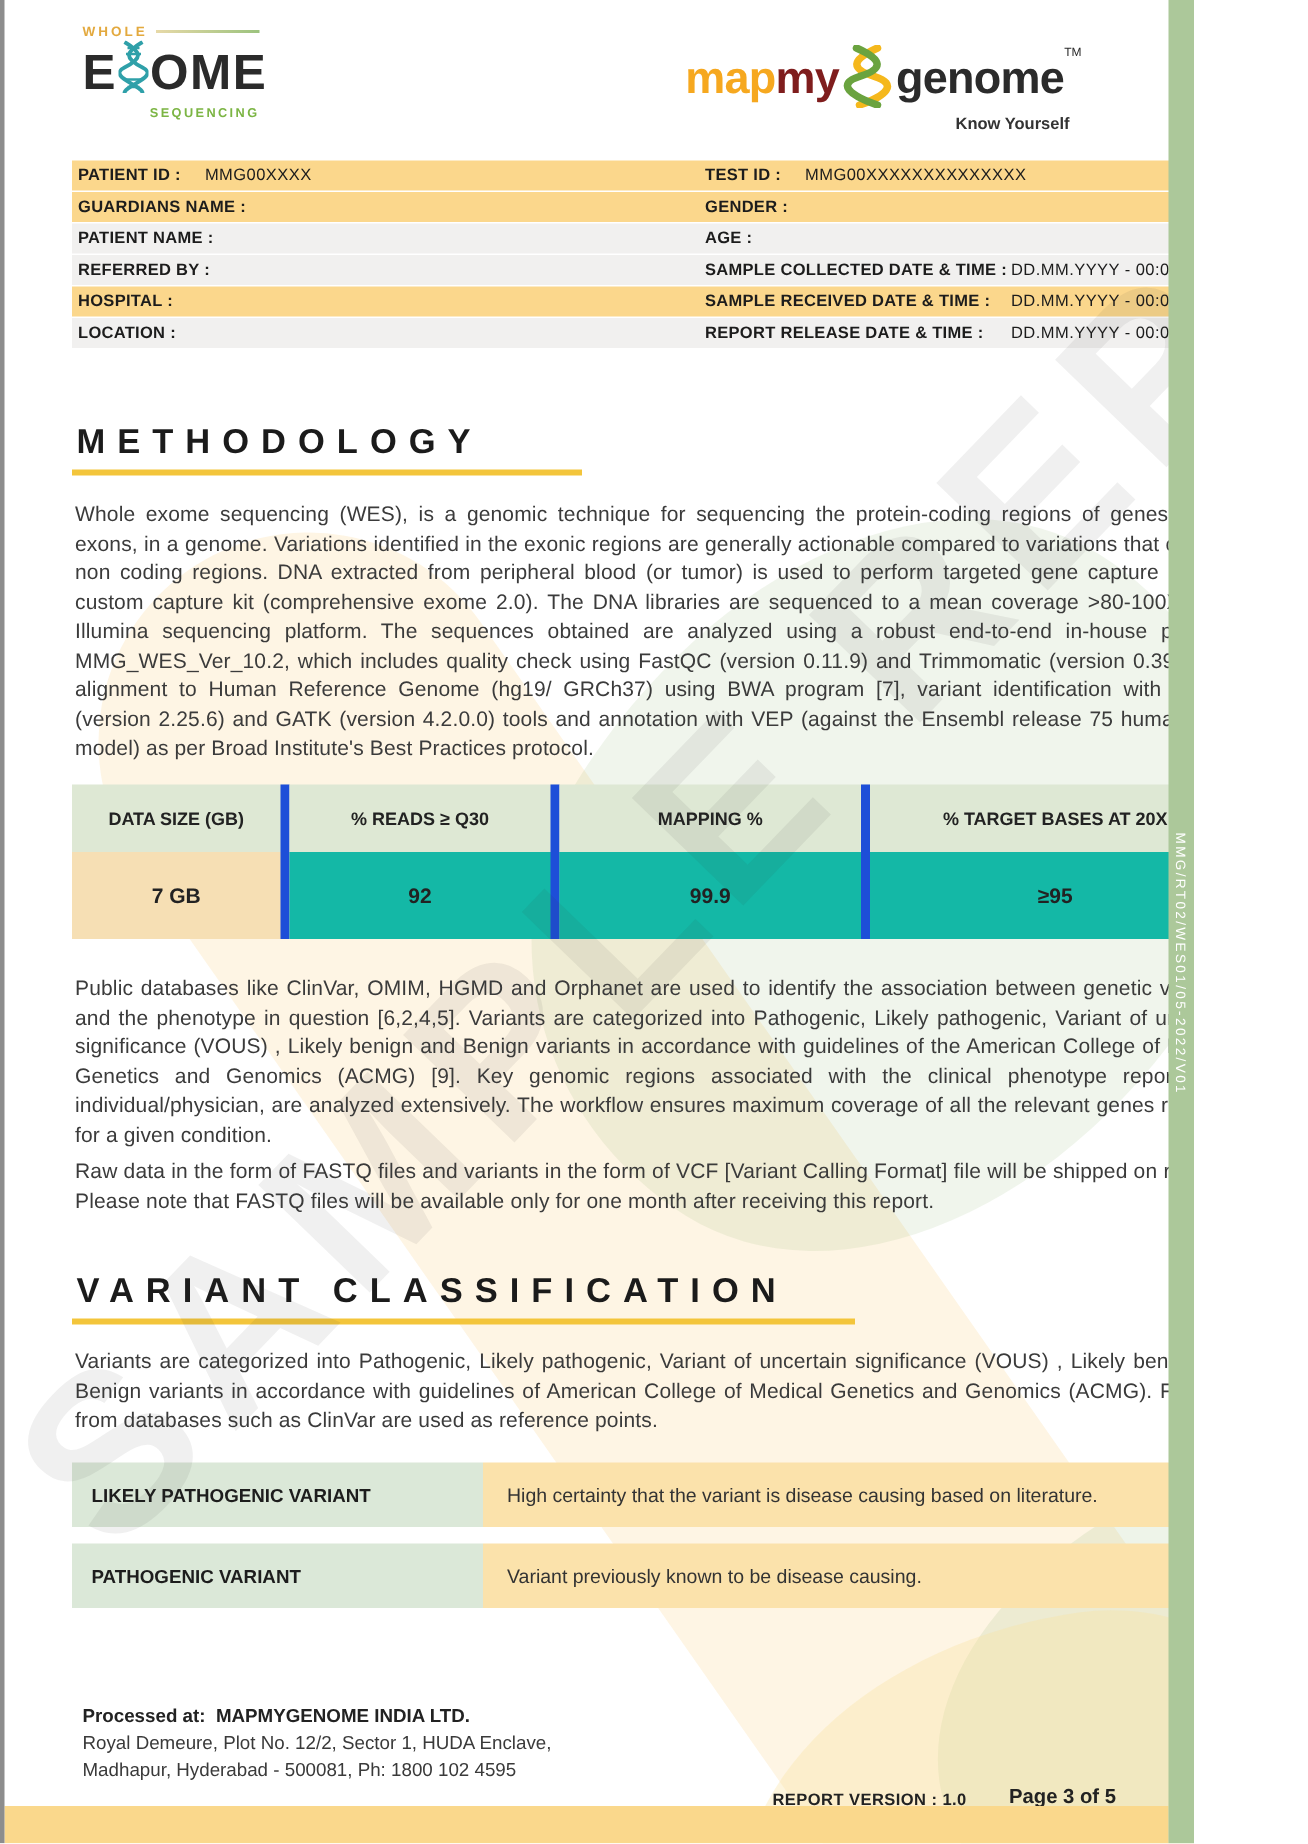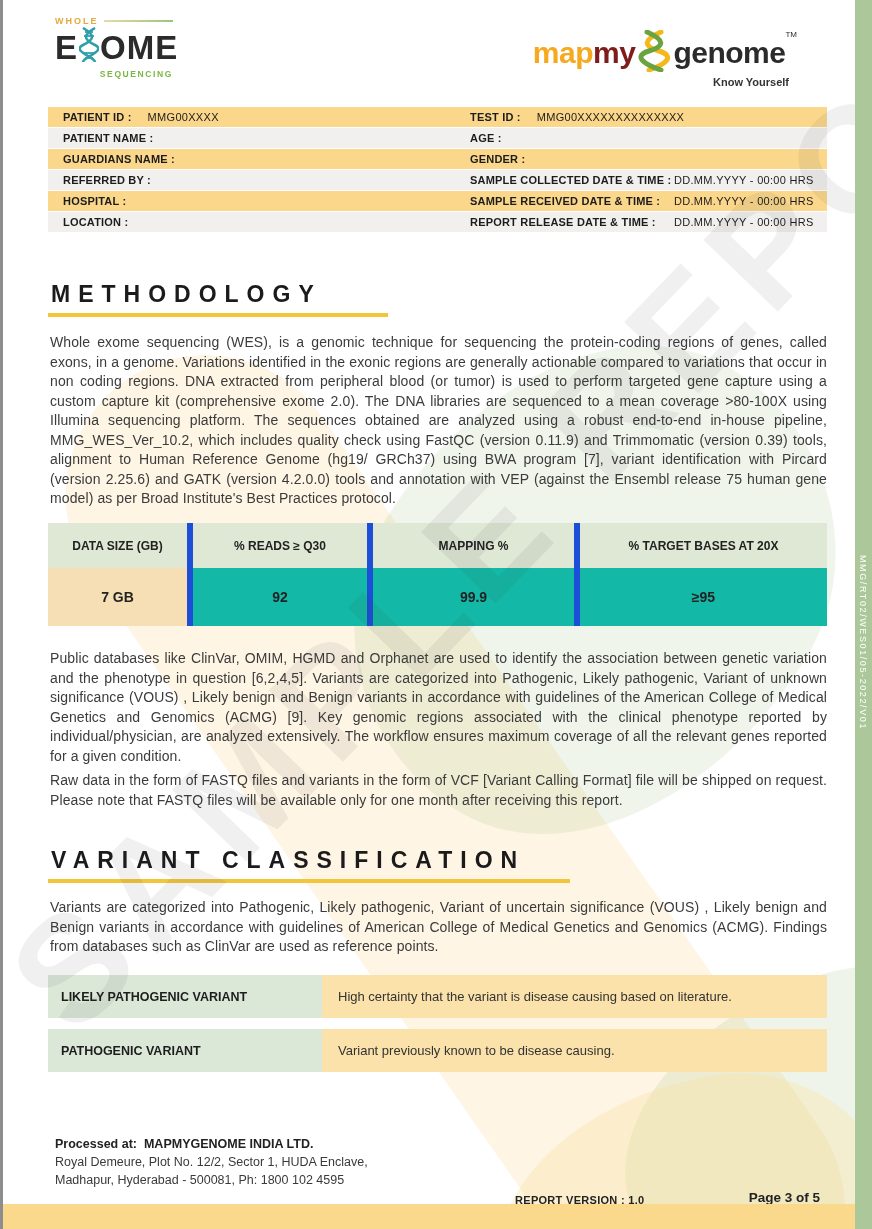--- a/index.html
+++ b/index.html
@@ -1,17 +1,17 @@
 <!DOCTYPE html>
 <html><head>
 <meta charset="utf-8">
 <style>
   html,body{margin:0;padding:0;background:#fff;}
   body{font-family:"Liberation Sans", sans-serif; color:#222;}
-  .page{position:relative;width:872px;height:1229px;background:#fff;overflow:hidden;}
+  .page{position:relative;width:796px;height:1229px;background:#fff;overflow:hidden;}
 
   
   .deco{position:absolute;pointer-events:none;z-index:0;}
   .deco-yellow-band{left:240px;top:300px;width:1150px;height:280px;background:rgba(248,205,120,0.20);
     border-radius:150px;transform:rotate(55deg);transform-origin:left top;}
   .deco-green-1{left:380px;top:330px;width:430px;height:520px;background:rgba(150,185,120,0.14);
     border-radius:50% 50% 50% 50%/60% 40% 60% 40%;transform:rotate(32deg);}
   .deco-green-2{left:620px;top:980px;width:420px;height:320px;background:rgba(150,185,120,0.16);
     border-radius:60% 40% 55% 45%/50% 50% 50% 50%;transform:rotate(-18deg);}
   .deco-cream{left:480px;top:1080px;width:420px;height:180px;background:rgba(250,225,160,0.35);
@@ -48,21 +48,21 @@
   .mmg-my{font-size:30px;font-weight:600;color:#7f1d1d;letter-spacing:-0.5px;}
   .mmg-genome{font-size:30px;font-weight:600;color:#2b2b2b;letter-spacing:-0.5px;}
   .mmg-tm{font-size:8px;color:#2b2b2b;align-self:flex-start;margin-top:1px;}
   .mmg-tag{font-size:11px;font-weight:700;color:#333;text-align:right;margin-top:1px;padding-right:8px;}
 
   
   .ptable{position:absolute;left:48px;top:107px;width:779px;}
   .prow{display:flex;height:20px;align-items:center;margin-bottom:1px;font-size:11px;}
   .prow.yellow{background:#FBD78C;}
   .prow.gray{background:#F1F0EF;}
-  .pcell-l{width:422px;display:flex;align-items:center;padding-left:15px;box-sizing:border-box;}
+  .pcell-l{width:422px;display:flex;align-items:center;padding-left:4px;box-sizing:border-box;}
   .pcell-r{flex:1;display:flex;align-items:center;position:relative;}
   .plabel{font-weight:700;color:#1c1c1c;letter-spacing:0.2px;}
   .pvalue{font-weight:500;color:#1c1c1c;margin-left:16px;letter-spacing:0.3px;}
   .pvalue.abs{position:absolute;left:204px;margin-left:0;}
 
   
   .section-title{position:absolute;left:51px;font-size:23px;font-weight:600;color:#1b1b1b;letter-spacing:8px;}
   .rule{position:absolute;left:48px;height:4px;background:#F3C53B;}
 
   .para{position:absolute;left:50px;width:777px;font-size:14px;line-height:19.5px;color:#3b3b3b;
@@ -148,37 +148,37 @@
       <div class="prow yellow">
         <div class="pcell-l">
             <span class="plabel">PATIENT ID :</span>
             <span class="pvalue">MMG00XXXX</span>
           </div>
         <div class="pcell-r">
             <span class="plabel">TEST ID :</span>
             <span class="pvalue">MMG00XXXXXXXXXXXXXX</span>
           </div>
       </div>
+      <div class="prow yellow">
+        <div class="pcell-l">
+            <span class="plabel">GUARDIANS NAME :</span>
+            <span class="pvalue"></span>
+          </div>
+        <div class="pcell-r">
+            <span class="plabel">GENDER :</span>
+            <span class="pvalue"></span>
+          </div>
+      </div>
       <div class="prow gray">
         <div class="pcell-l">
             <span class="plabel">PATIENT NAME :</span>
             <span class="pvalue"></span>
           </div>
         <div class="pcell-r">
             <span class="plabel">AGE :</span>
-            <span class="pvalue"></span>
-          </div>
-      </div>
-      <div class="prow yellow">
-        <div class="pcell-l">
-            <span class="plabel">GUARDIANS NAME :</span>
-            <span class="pvalue"></span>
-          </div>
-        <div class="pcell-r">
-            <span class="plabel">GENDER :</span>
             <span class="pvalue"></span>
           </div>
       </div>
       <div class="prow gray">
         <div class="pcell-l">
             <span class="plabel">REFERRED BY :</span>
             <span class="pvalue"></span>
           </div>
         <div class="pcell-r">
             <span class="plabel">SAMPLE COLLECTED DATE &amp; TIME :</span>

